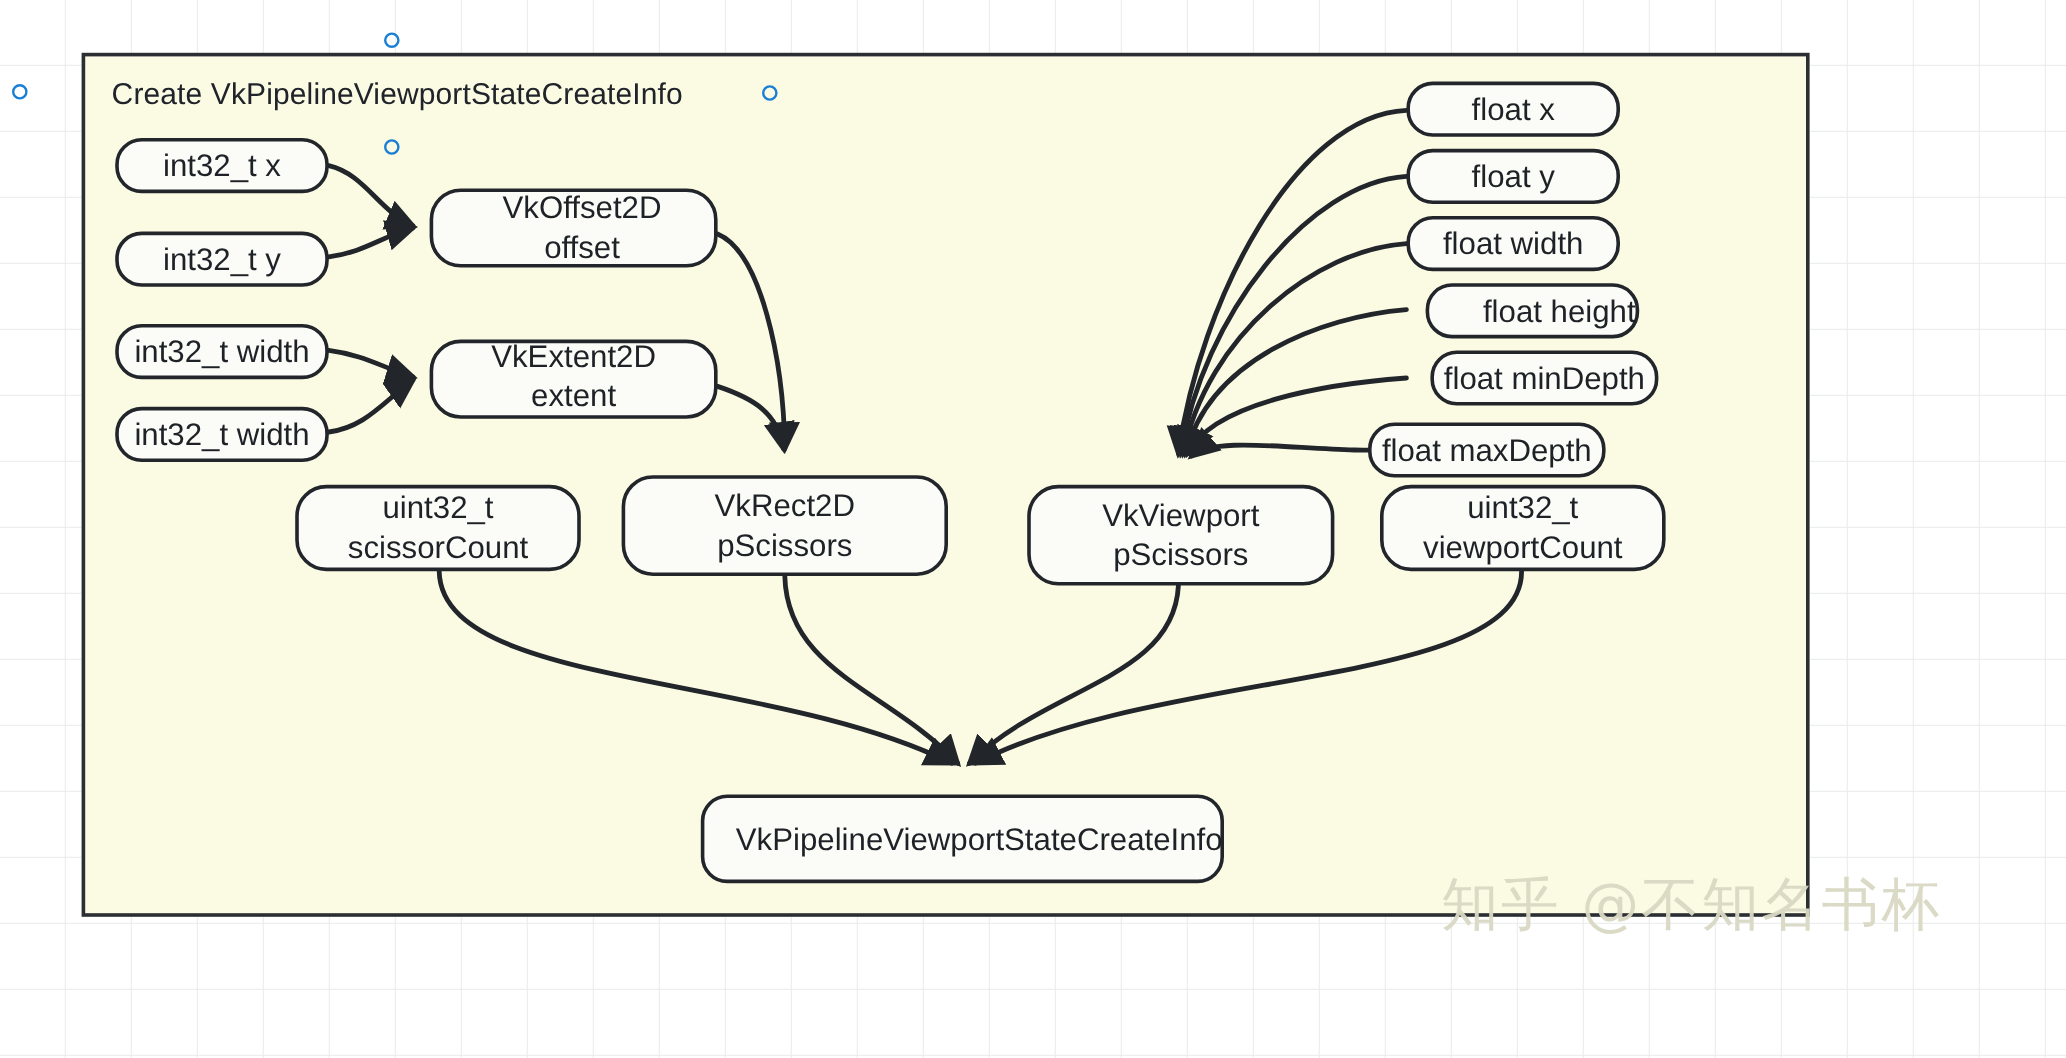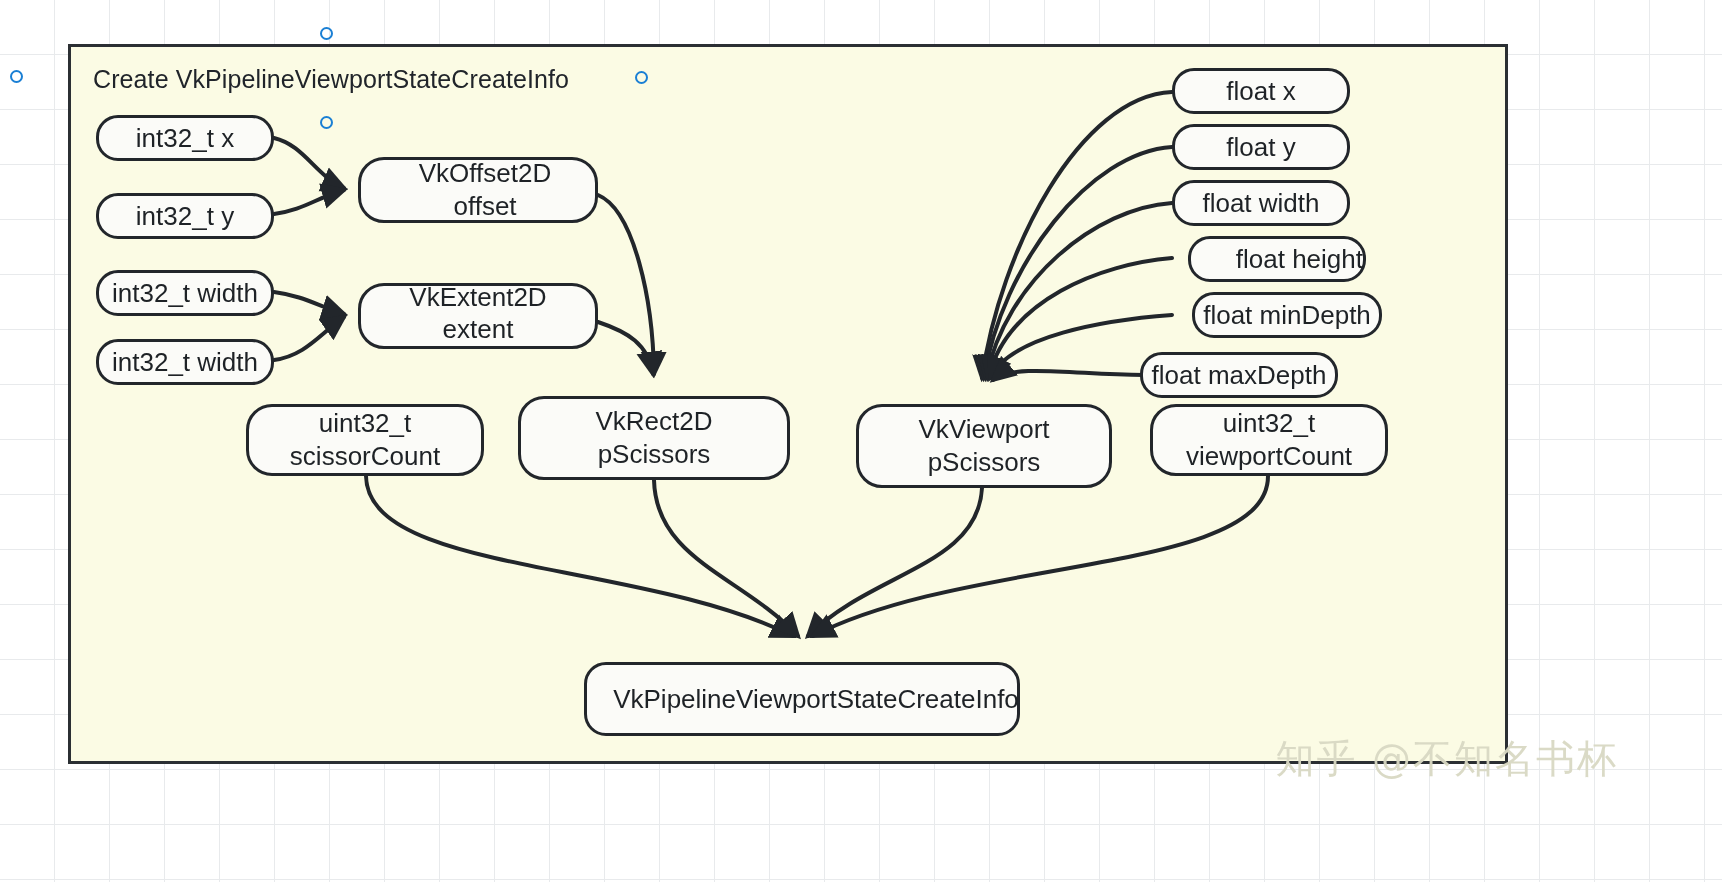--- a/index.html
+++ b/index.html
@@ -75,21 +75,21 @@
     height: 13px;
     border: 2.2px solid #1a7fd4;
     border-radius: 50%;
     background: transparent;
     box-sizing: border-box;
   }
   .watermark {
     position: absolute;
     right: 104px;
     bottom: 96px;
-    font-size: 39px;
+    font-size: 48px;
     color: #d9d9c4;
     letter-spacing: 2px;
     white-space: nowrap;
     font-family: "DejaVu Sans", sans-serif;
     opacity: 0.95;
   }
 </style>
 </head>
 <body>
 

